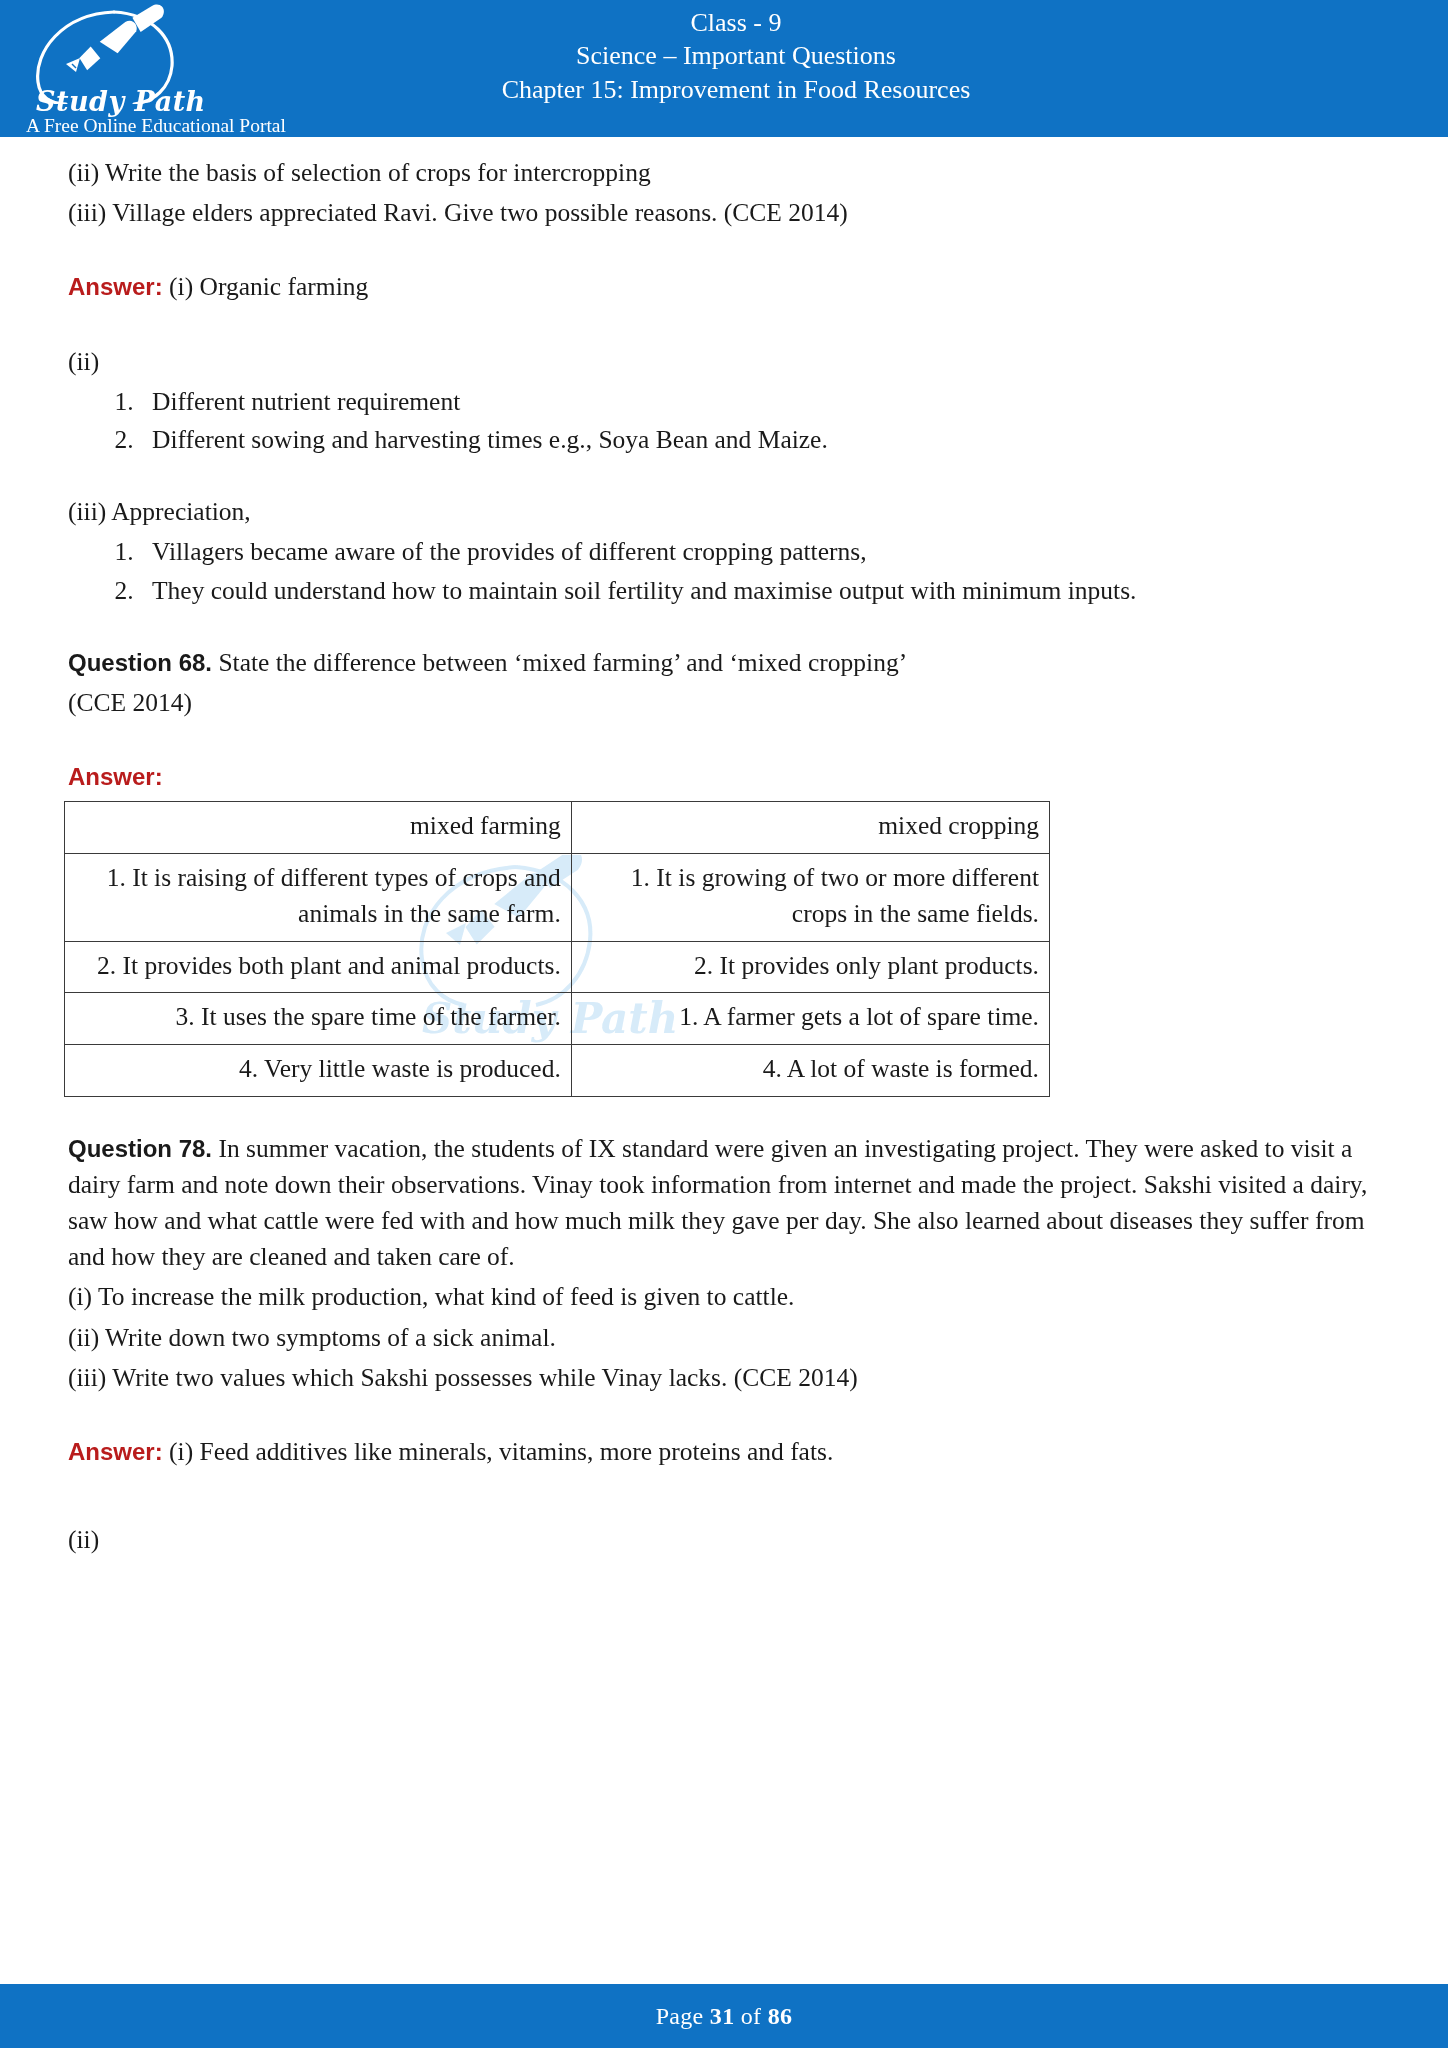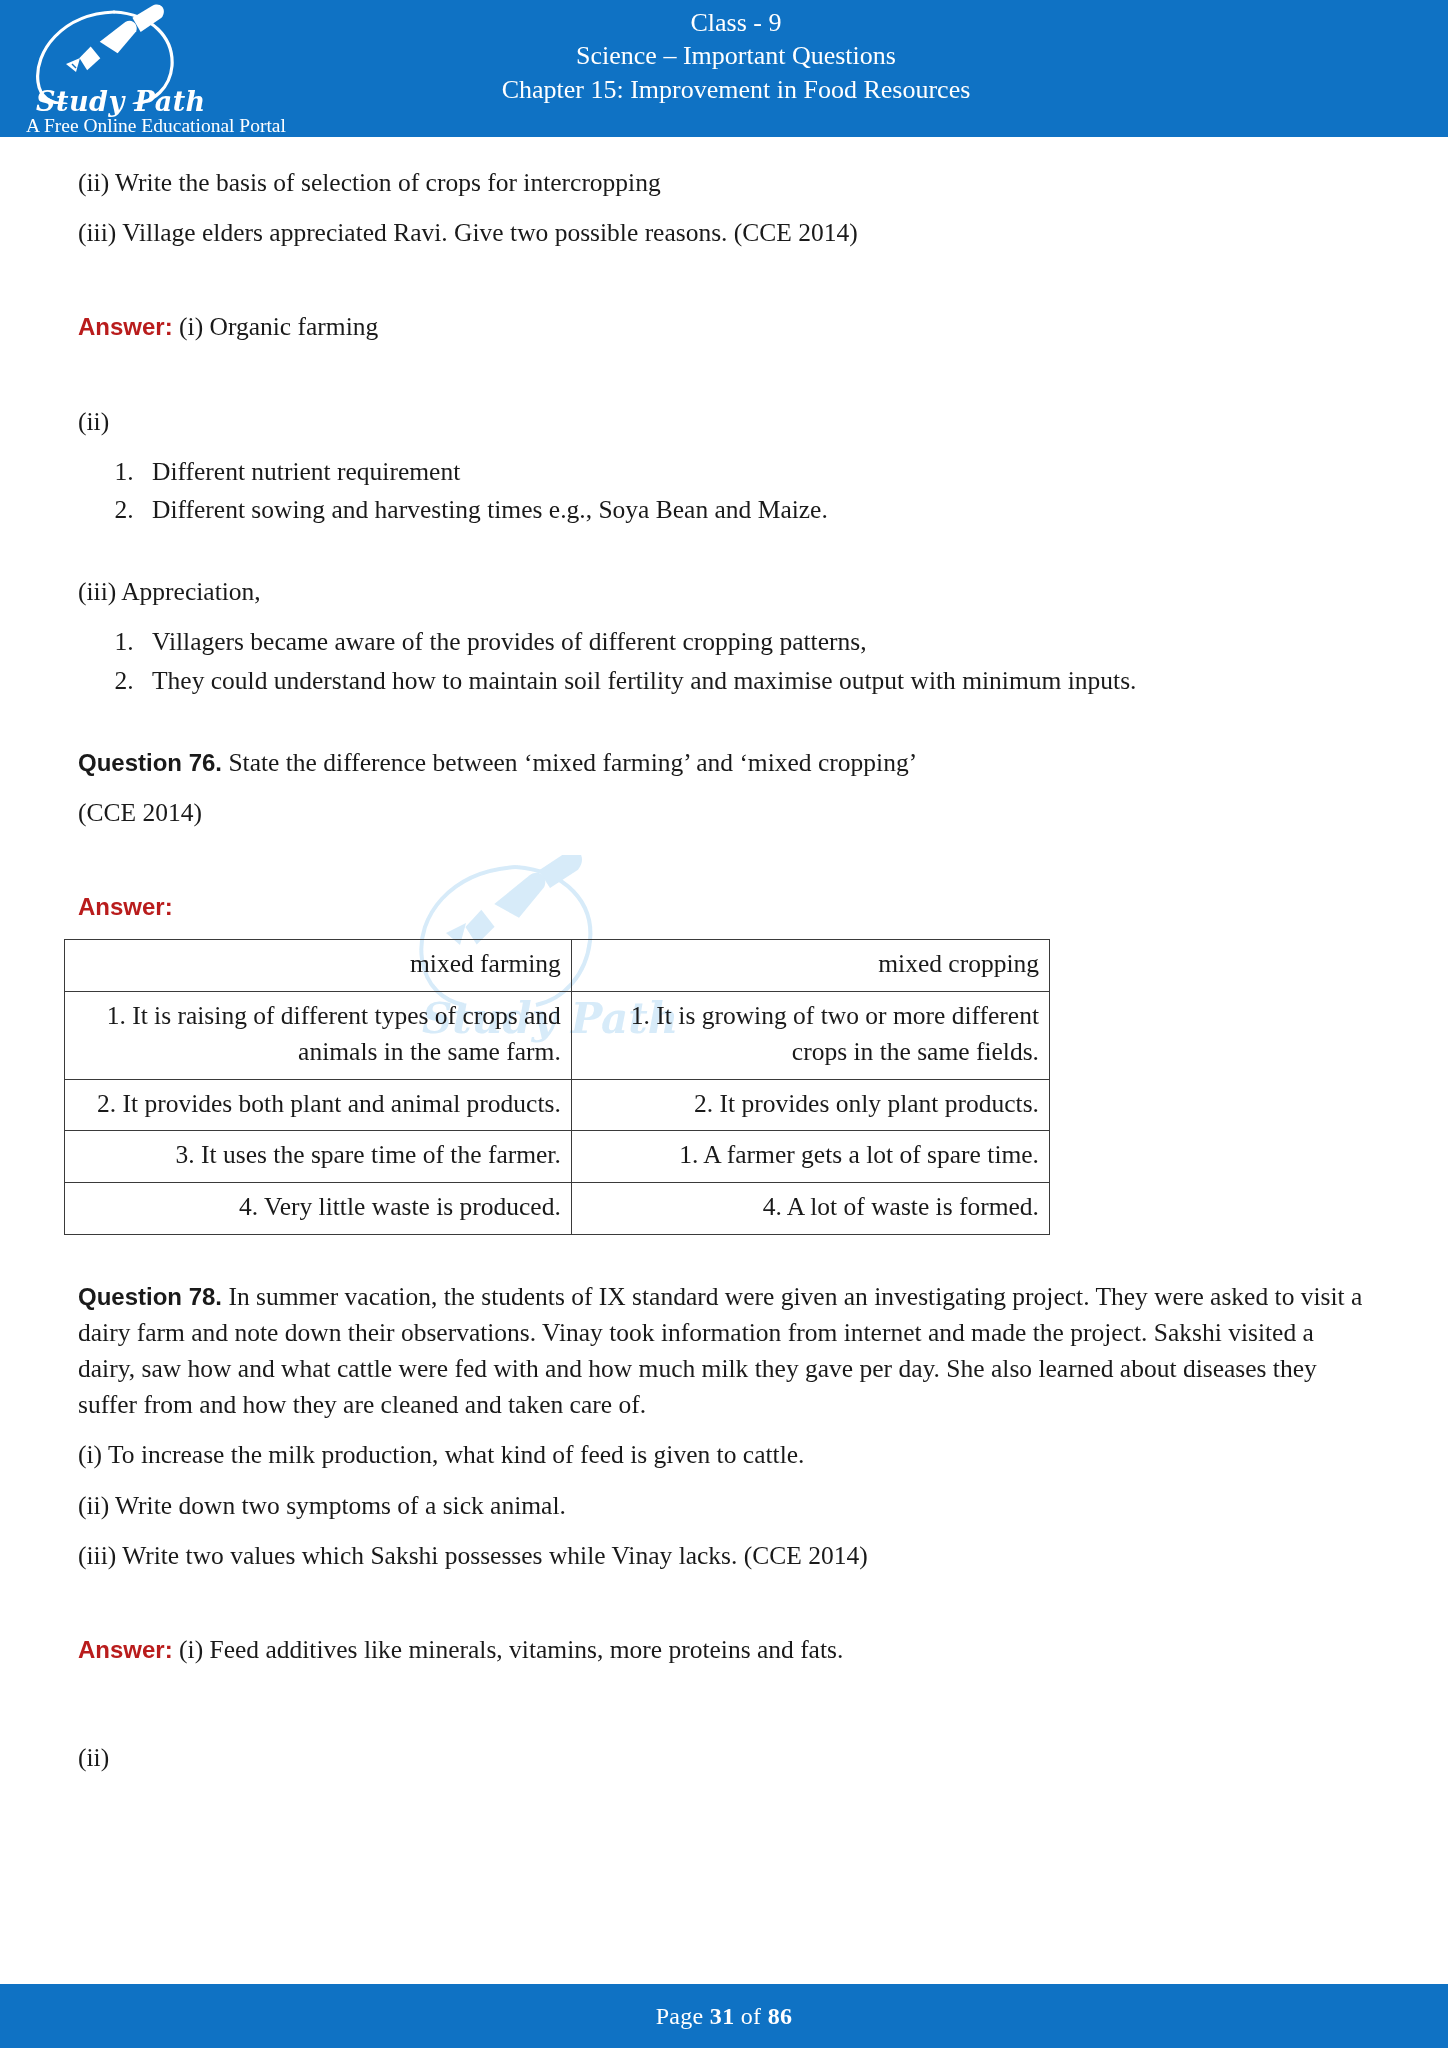--- a/index.html
+++ b/index.html
@@ -79,21 +79,21 @@
   .page-body {
     position: relative;
     padding: 0 60px 0 64px;
     height: 1825px;
     box-sizing: border-box;
     font-size: 25.5px;
     line-height: 1.42;
     color: #1a1a1a;
   }
   .para {
-    margin: 14px;
+    margin: 4px;
     font-size: 25.5px;
     line-height: 1.42;
   }
   .spacer-md { height: 30px; }
   .spacer-lg { height: 44px; }
 
   .answer-label {
     color: #b91c1c;
     font-weight: bold;
     font-family: "Liberation Sans", sans-serif;
@@ -240,21 +240,21 @@
 
   <p class="para">(iii) Appreciation,</p>
   <ol class="numlist">
     <li>Villagers became aware of the provides of different cropping patterns,</li>
     <li>They could understand how to maintain soil fertility and maximise output with minimum inputs.</li>
   </ol>
 
   <div class="spacer-md"></div>
 
   <p class="para">
-    <span class="q-label">Question 76.</span>
+    <span class="q-label">Question 68.</span>
     <span>State the difference between ‘mixed farming’ and ‘mixed cropping’</span>
   </p>
   <p class="para">(CCE 2014)</p>
 
   <div class="spacer-md"></div>
 
   <p class="para">
     <span class="answer-label">Answer:</span>
   </p>
 

